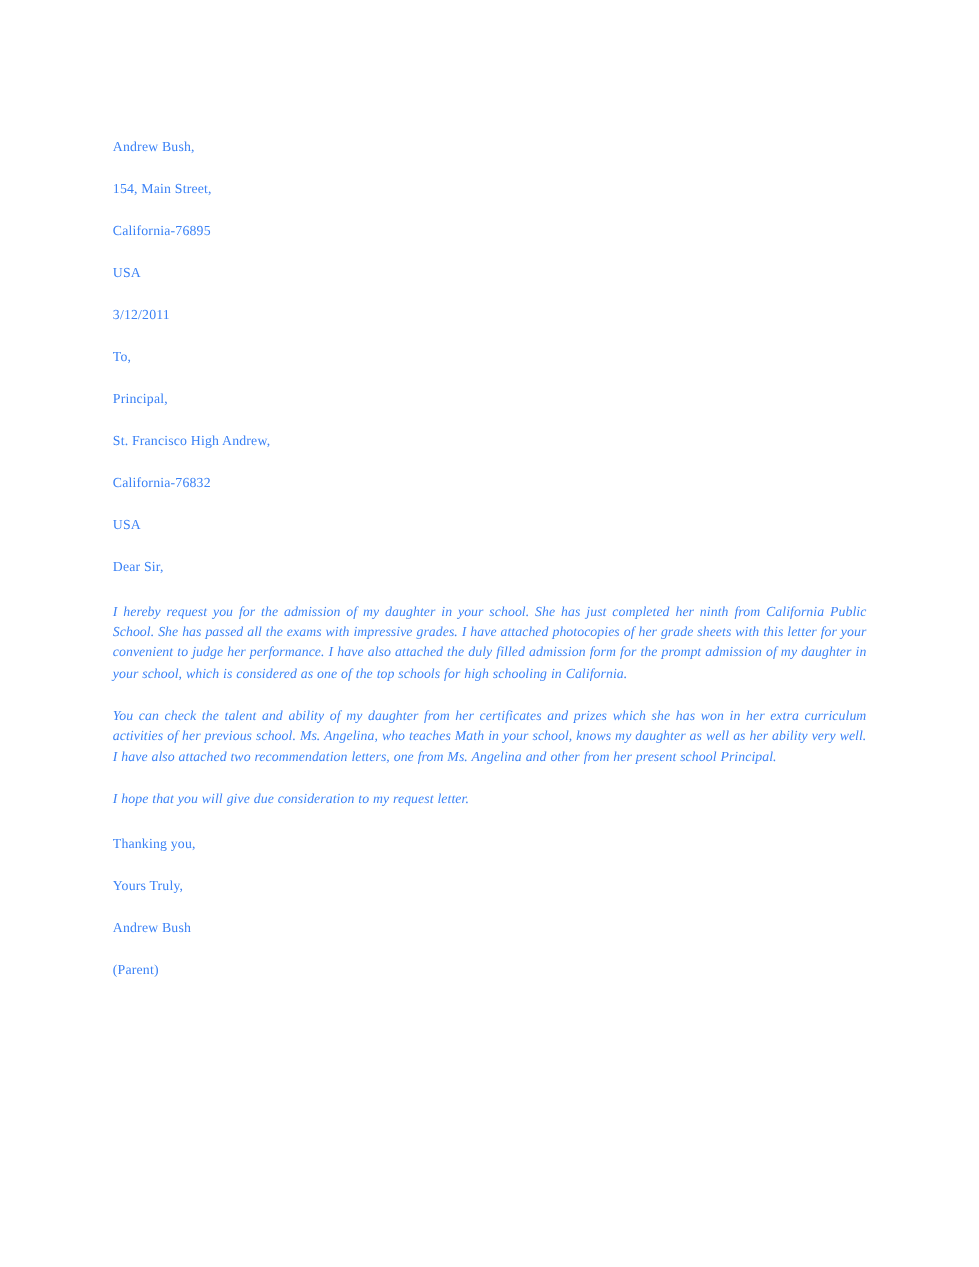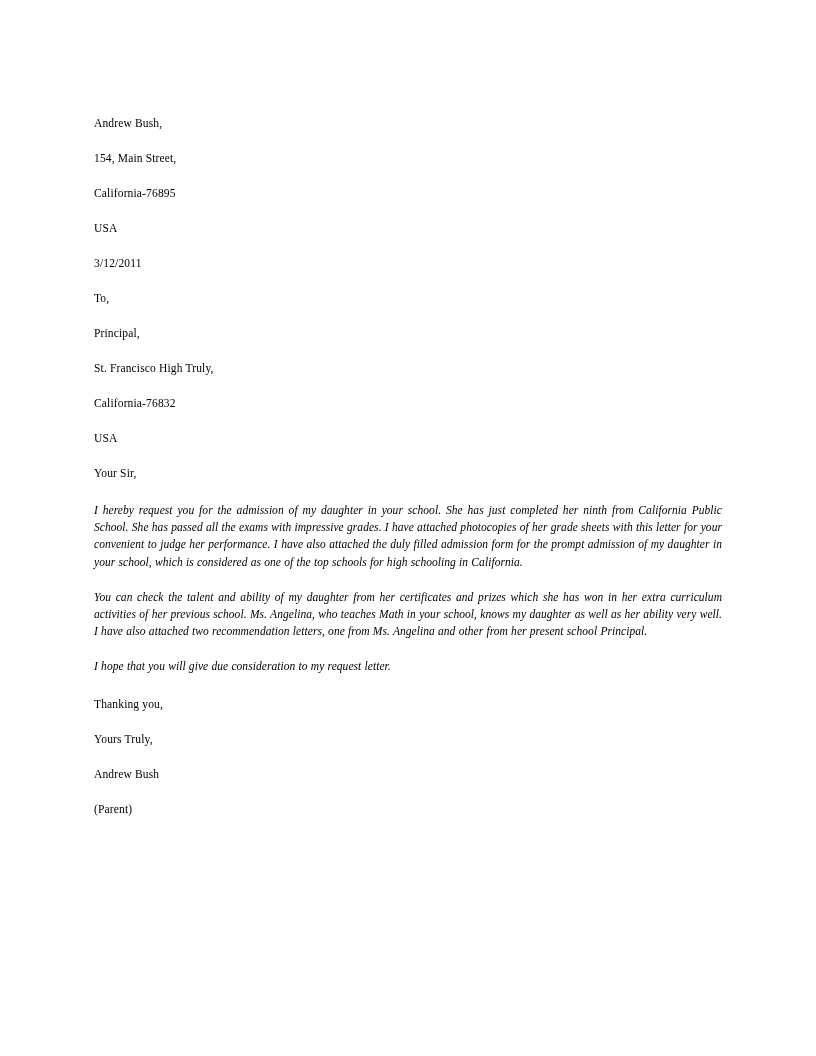--- a/index.html
+++ b/index.html
@@ -10,21 +10,21 @@
   }
 
   .page {
     position: relative;
     width: 816px;
     height: 1056px;
     background: #ffffff;
     margin: 0 auto;
     overflow: hidden;
     font-family: "Liberation Serif", "DejaVu Serif", serif;
-    color: #000000;
+    color: #3b82f6;
     -webkit-font-smoothing: none;
   }
 
   .letter-body {
     position: absolute;
     left: 94px;
     top: 117px;
     width: 628px;
   }
 
@@ -82,25 +82,25 @@
 
     <div class="line">Andrew Bush,</div>
     <div class="line">154, Main Street,</div>
     <div class="line">California-76895</div>
     <div class="line">USA</div>
 
     <div class="line">3/12/2011</div>
 
     <div class="line">To,</div>
     <div class="line">Principal,</div>
-    <div class="line">St. Francisco High Truly,</div>
+    <div class="line">St. Francisco High Andrew,</div>
     <div class="line">California-76832</div>
     <div class="line">USA</div>
 
-    <div class="line">Your Sir,</div>
+    <div class="line">Dear Sir,</div>
 
 
     <p class="para">I hereby request you for the admission of my daughter in your school. She has just completed her ninth from California Public School. She has passed all the exams with impressive grades. I have attached photocopies of her grade sheets with this letter for your convenient to judge her performance. I have also attached the duly filled admission form for the prompt admission of my daughter in your school, which is considered as one of the top schools for high schooling in California.</p>
     <p class="para">You can check the talent and ability of my daughter from her certificates and prizes which she has won in her extra curriculum activities of her previous school. Ms. Angelina, who teaches Math in your school, knows my daughter as well as her ability very well. I have also attached two recommendation letters, one from Ms. Angelina and other from her present school Principal.</p>
     <p class="para last-para">I hope that you will give due consideration to my request letter.</p>
 
     <div class="line closing-first">Thanking you,</div>
     <div class="line">Yours Truly,</div>
     <div class="line">Andrew Bush</div>
     <div class="line">(Parent)</div>

